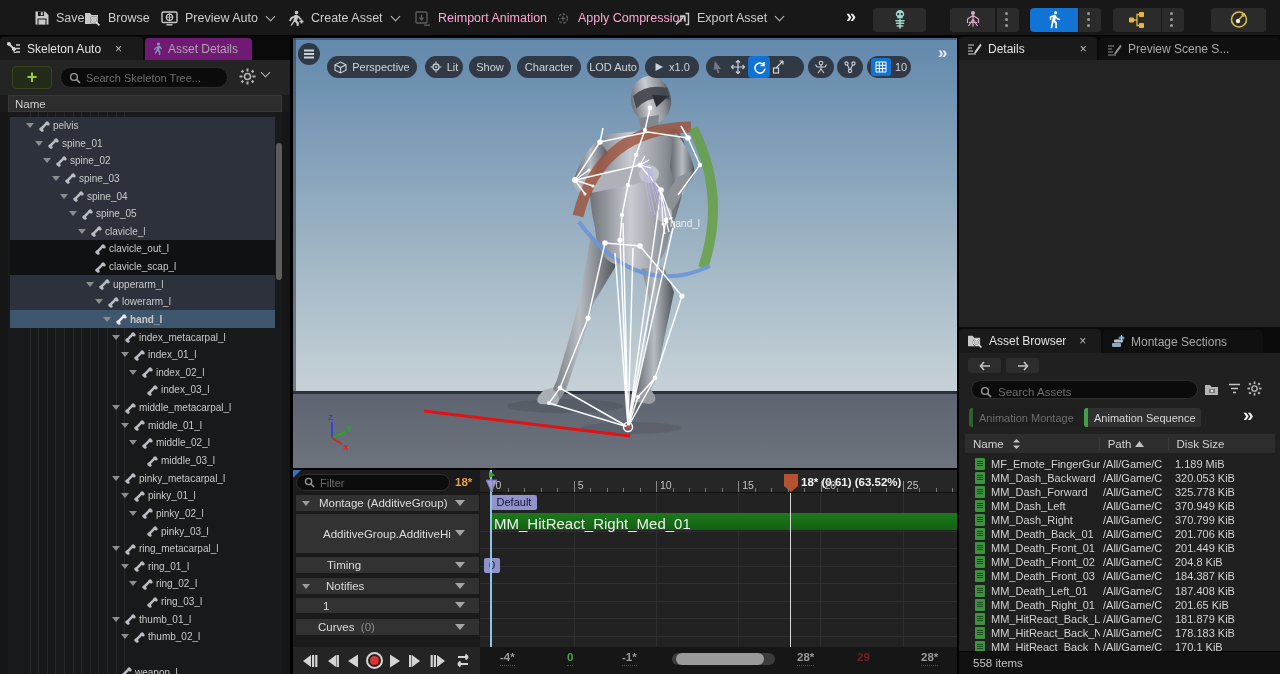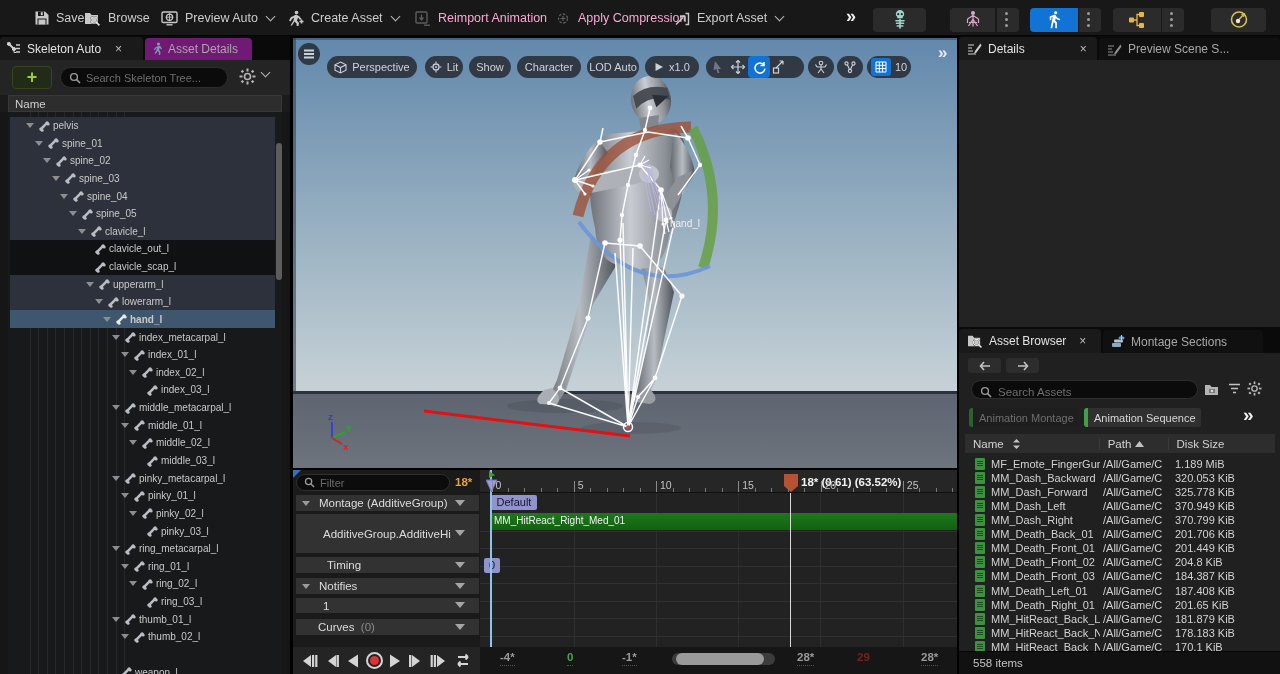--- a/index.html
+++ b/index.html
@@ -880,21 +880,21 @@
 <div class="mrow" style="top:514px;height:39px">
     <span class="row-label" style="margin-left:27px">AdditiveGroup.AdditiveHi</span>
     <span class="dd" style="top:16px"></span>
   </div>
 <div class="mrow" style="top:557px;height:16px">
     <span class="row-label" style="margin-left:31px">Timing</span>
     <span class="dd" style="top:5px"></span>
   </div>
 <div class="mrow" style="top:578px;height:16px">
     <span style="margin-left:6px" class="tri-d"></span>
-    <span class="row-label" style="margin-left:9px">Notifies</span>
+    <span class="row-label" style="margin-left:16px">Notifies</span>
     <span class="dd" style="top:5px"></span>
   </div>
 <div class="mrow" style="top:598px;height:15px">
     <span class="row-label" style="margin-left:27px">1</span>
     <span class="dd" style="top:4px"></span>
   </div>
 <div class="mrow" style="top:619px;height:16px">
     <span class="row-label" style="margin-left:22px">Curves&nbsp; <span style="color:#8a8a8a">(0)</span></span>
     <span class="dd" style="top:5px"></span>
   </div>
@@ -940,21 +940,21 @@
 <div class="abs" style="left:820px;top:493px;width:1px;height:154px;background:#2e2e31"></div>
 <div class="abs" style="left:903px;top:493px;width:1px;height:154px;background:#2e2e31"></div>
 <div class="abs" style="left:480px;top:530.5px;width:477px;height:1px;background:#303033"></div>
 <div class="abs" style="left:480px;top:548.0px;width:477px;height:1px;background:#303033"></div>
 <div class="abs" style="left:480px;top:565.6px;width:477px;height:1px;background:#303033"></div>
 <div class="abs" style="left:480px;top:583.2px;width:477px;height:1px;background:#303033"></div>
 <div class="abs" style="left:480px;top:600.8px;width:477px;height:1px;background:#303033"></div>
 <div class="abs" style="left:480px;top:618.4px;width:477px;height:1px;background:#303033"></div>
 <div class="abs" style="left:480px;top:636.0px;width:477px;height:1px;background:#303033"></div>
 <div class="abs" style="left:491px;top:513px;width:466px;height:17px;background:linear-gradient(180deg,#1d791d,#136012)"></div>
-<div class="abs" style="left:494px;top:515px;color:#f0f0f0;font-size:10px">MM_HitReact_Right_Med_01</div>
+<div class="abs" style="left:494px;top:515px;color:#f0f0f0;font-size:15px">MM_HitReact_Right_Med_01</div>
 <div class="abs" style="left:491px;top:495px;width:46px;height:15px;background:#9193cb;border-radius:2px;color:#14143a;font-size:11px;text-align:center;line-height:15px">Default</div>
 <div class="abs" style="left:484px;top:558px;width:16px;height:15px;background:#9193cb;border-radius:2px;color:#14143a;font-size:11px;text-align:center;line-height:15px">0</div>
 <div class="abs" style="left:790px;top:493px;width:1px;height:154px;background:#d8d8d8"></div>
 <div class="abs" style="left:490px;top:470px;width:2px;height:177px;background:#8fc3ea"></div>
 <svg class="abs" style="left:486px;top:470px" width="22" height="23">
     <path d="M3 1 L3 8 L9 5 Z" fill="#37a337"></path>
     <path d="M0 10 L11 10 L5.5 22 Z" fill="#9a9ede" stroke="#6a6eae" stroke-width="1"></path>
   </svg>
 <svg class="abs" style="left:783px;top:473px" width="16" height="20">
     <path d="M1 1 H15 V13 L8 19 L1 13 Z" fill="#b55231"></path>

